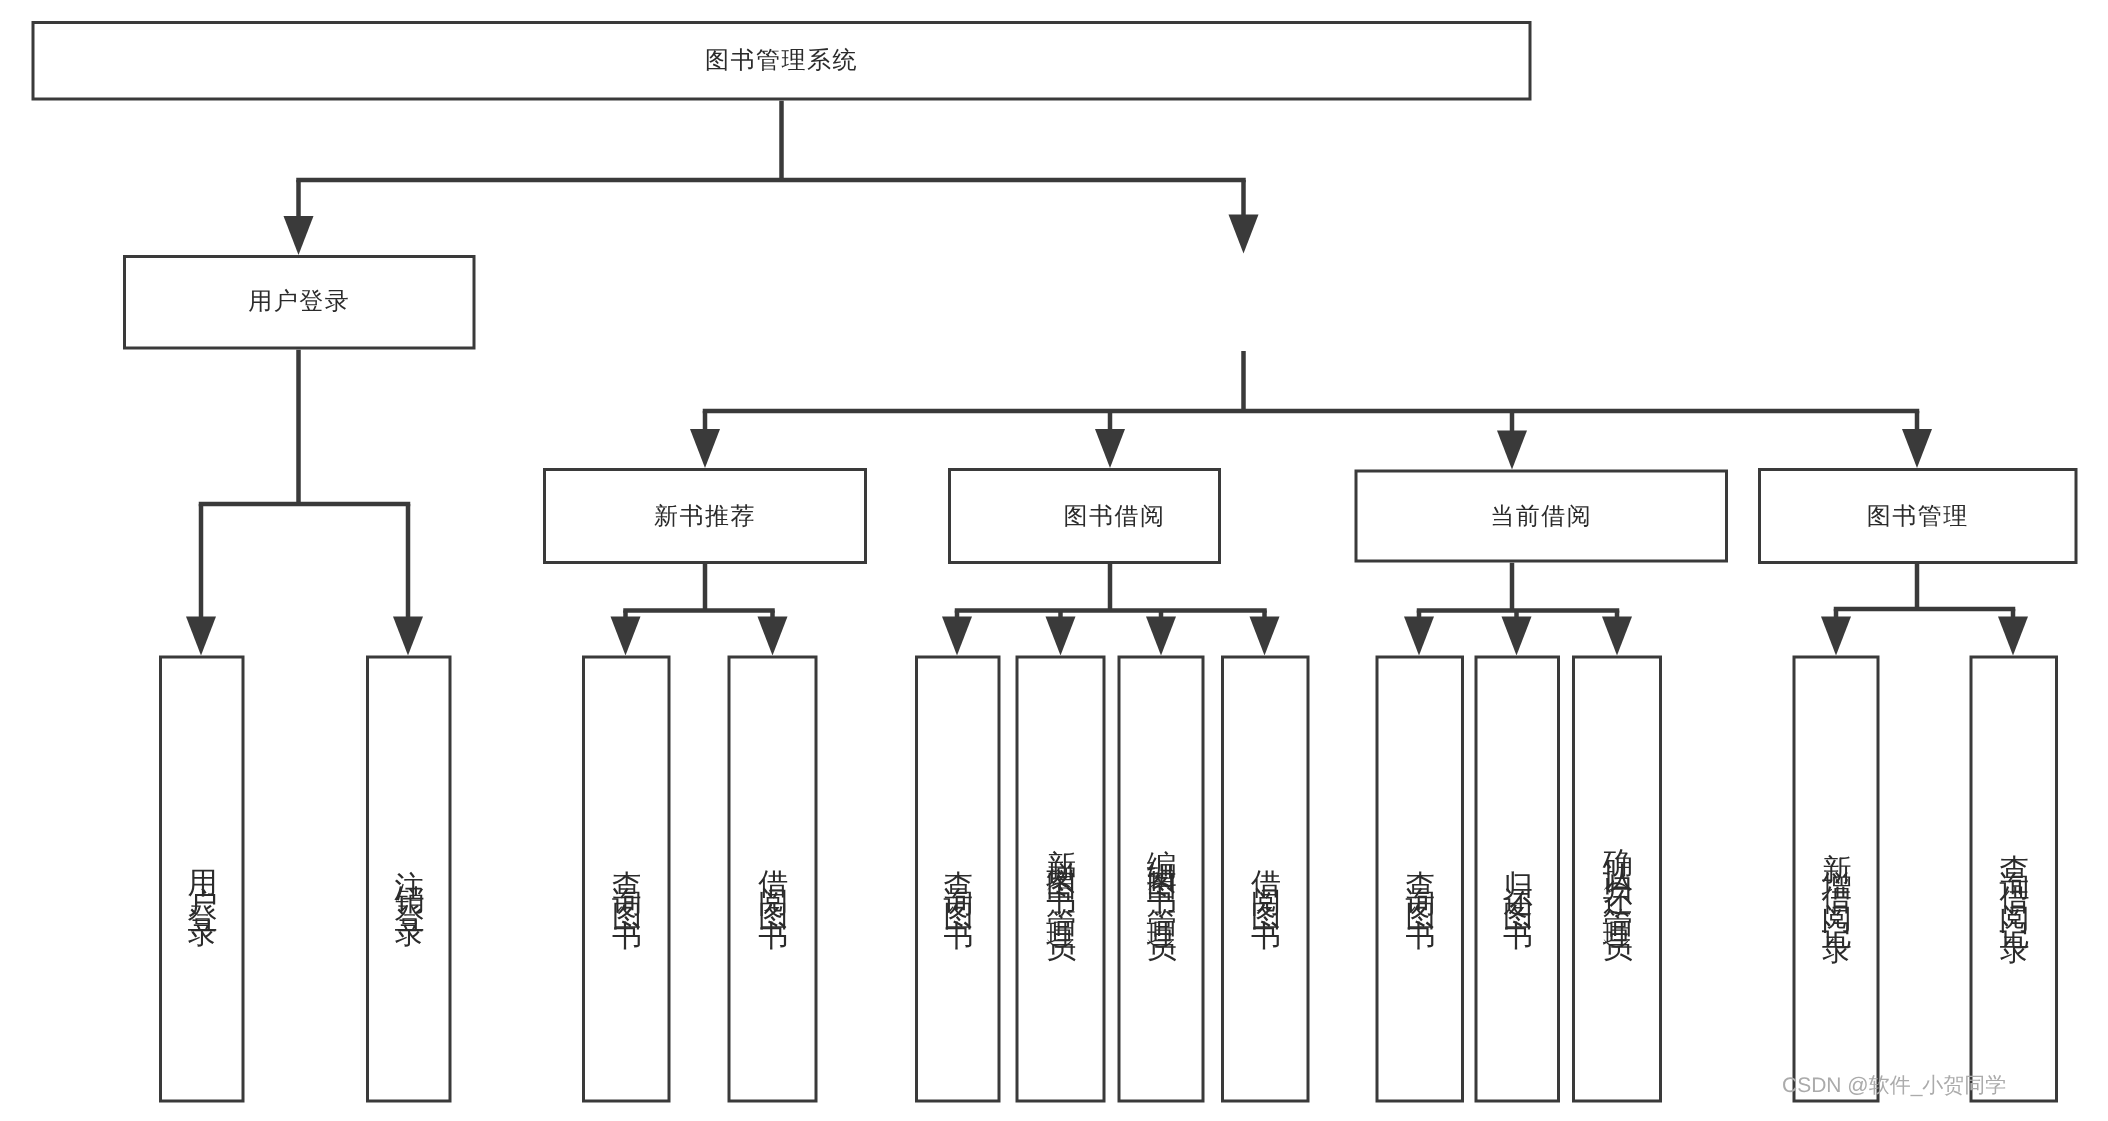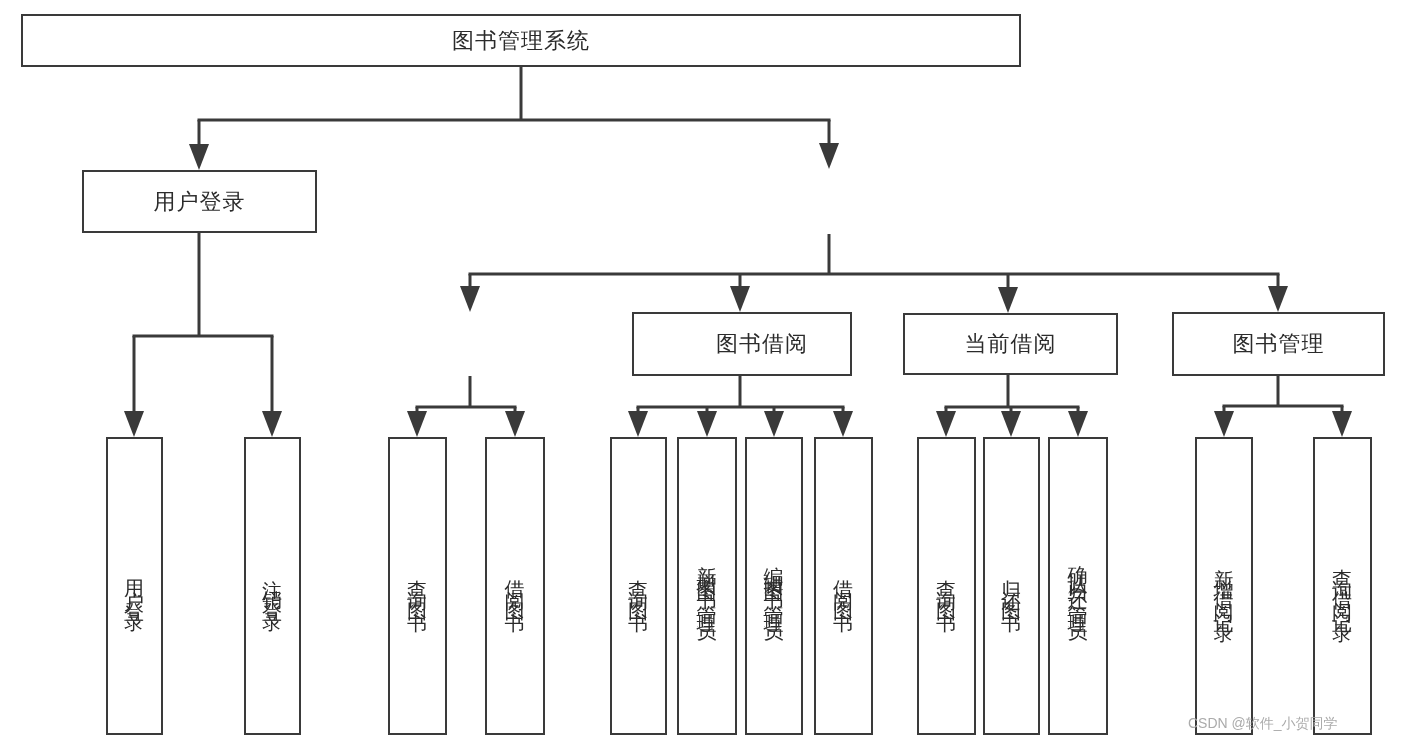--- a/index.html
+++ b/index.html
@@ -20,38 +20,38 @@
   .box{
     position:absolute;
     box-sizing:border-box;
     border:2.5px solid var(--line);
     background:#fff;
     display:flex;
     align-items:center;
     justify-content:center;
     color:var(--text);
   }
-  .h{font-size:22px;letter-spacing:1px;white-space:nowrap;font-family:Liberation Mono, monospace;}
+  .h{font-size:16px;letter-spacing:1px;white-space:nowrap;font-family:Liberation Mono, monospace;}
   .v{
     writing-mode:vertical-rl;
     text-orientation:mixed;
     font-size:20px;
     letter-spacing:11px;
     line-height:1;
   }
   .v.long{letter-spacing:8px;}
   
   #root-box{left:21px;top:14px;width:1000px;height:53px;}
   
   #b-user-login{left:82px;top:170px;width:235px;height:63px;}
   #b-book-mgmt{left:712px;top:169px;width:235px;height:65px;}
   
   #m-new-book{left:362px;top:312px;width:216px;height:64px;}
-  #m-borrow{left:632px;top:312px;width:220px;height:64px;padding-left:40px;}
-  #m-current{left:903px;top:313px;width:215px;height:62px;}
+  #m-borrow{left:632px;top:312px;width:182px;height:64px;padding-left:40px;}
+  #m-current{left:903px;top:313px;width:249px;height:62px;}
   #m-record{left:1172px;top:312px;width:213px;height:64px;}
   
   .leaf{top:437px;height:298px;}
   #l-user-login{left:106px;width:57px;}
   #l-logout{left:244px;width:57px;}
   #l-query1{left:388px;width:59px;}
   #l-borrow1{left:485px;width:60px;}
   #l-query2{left:610px;width:57px;}
   #l-add-book{left:677px;width:60px;}
   #l-edit-book{left:745px;width:58px;}
@@ -128,20 +128,21 @@
       <line x1="1224" y1="406" x2="1224" y2="415" stroke="#3a3a3a" stroke-width="3"></line>
       <polygon points="1214,411 1234,411 1224,437" fill="#3a3a3a"></polygon>
       <line x1="1342" y1="406" x2="1342" y2="415" stroke="#3a3a3a" stroke-width="3"></line>
       <polygon points="1332,411 1352,411 1342,437" fill="#3a3a3a"></polygon>
     </svg>
 
   <div class="box h" id="root-box">图书管理系统</div>
 
   <div class="box h" id="b-user-login">用户登录</div>
 
+  <div class="box h" id="m-new-book">新书推荐</div>
   <div class="box h" id="m-borrow">图书借阅</div>
   <div class="box h" id="m-current">当前借阅</div>
   <div class="box h" id="m-record">图书管理</div>
 
   <div class="box v leaf" id="l-user-login">用户登录</div>
   <div class="box v leaf" id="l-logout">注销登录</div>
 
   <div class="box v leaf" id="l-query1">查询图书</div>
   <div class="box v leaf" id="l-borrow1">借阅图书</div>
 

